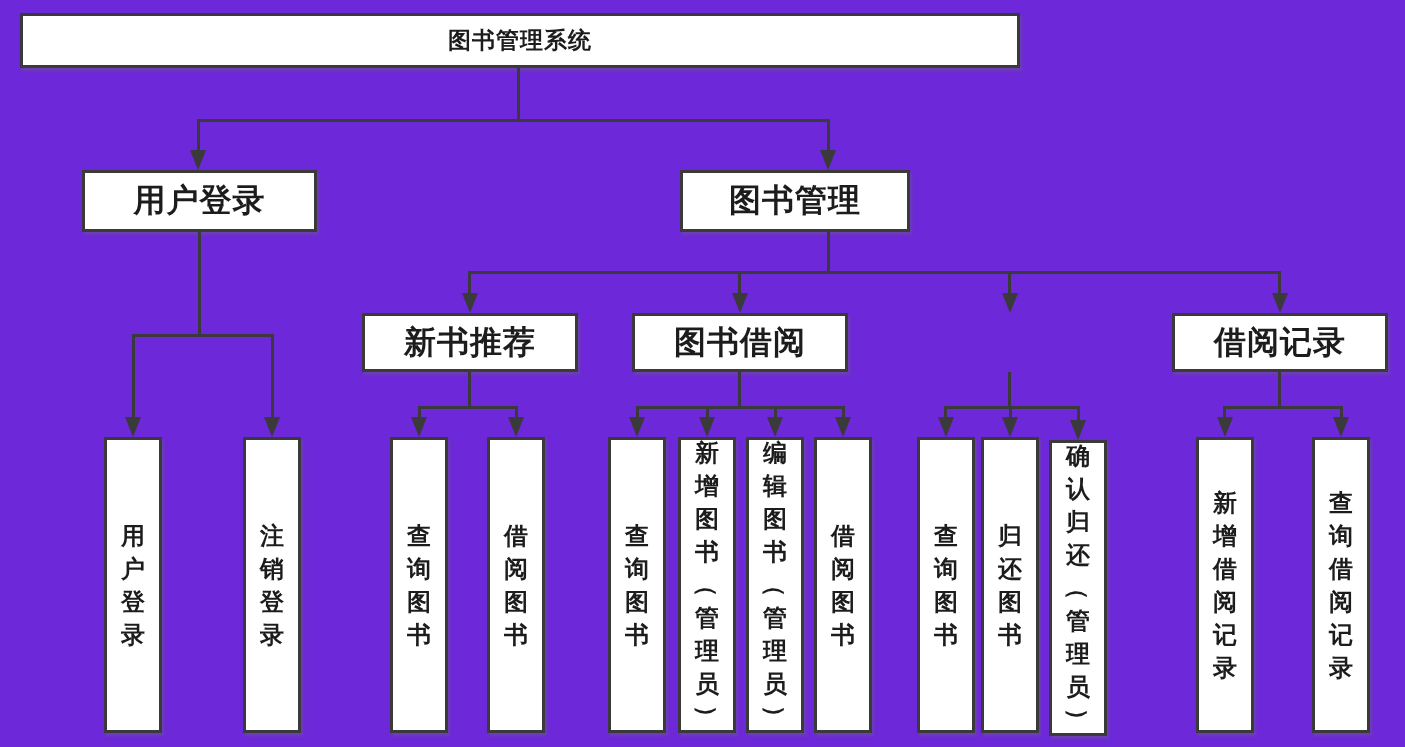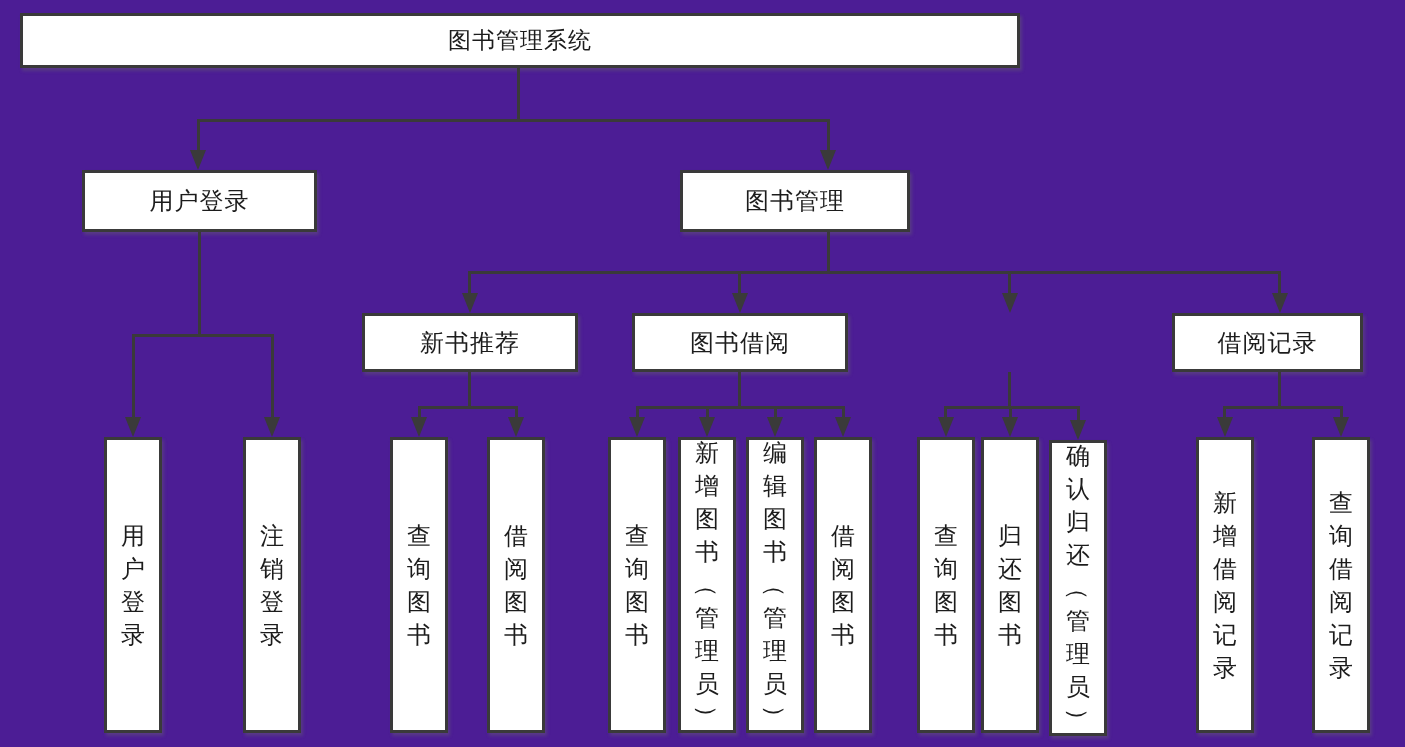--- a/index.html
+++ b/index.html
@@ -1,23 +1,23 @@
 <!DOCTYPE html>
 <html><head>
 <meta charset="utf-8">
 <style>
   html,body{margin:0;padding:0;background:#ffffff;}
   body{font-family:"Liberation Sans","DejaVu Sans",sans-serif;color:#1c1c1c;}
-  .canvas{position:relative;width:1405px;height:747px;background:#4c1d95;overflow:hidden;}
+  .canvas{position:relative;width:1405px;height:747px;background:#6d28d9;overflow:hidden;font-weight:bold;}
 
   
   .box{position:absolute;box-sizing:border-box;background:#ffffff;
        border:3px solid #3a3a3a;box-shadow:2px 3px 3px rgba(110,110,110,.35);}
   .hbox{display:flex;align-items:center;justify-content:center;}
-  .hbox .label{font-size:24px;letter-spacing:1px;white-space:nowrap;}
+  .hbox .label{font-size:32px;letter-spacing:1px;white-space:nowrap;}
   .root .label{font-size:23px;}
 
   
   .vbox{display:flex;align-items:center;justify-content:center;}
   .vtext{display:flex;flex-direction:column;align-items:center;justify-content:center;
          gap:9px;height:100%;width:100%;}
   .vchar{display:block;font-size:24px;line-height:1;text-align:center;}
   .vchar.rot{transform:rotate(90deg);}
 
   
@@ -70,21 +70,21 @@
   <div class="arr" style="left:1002px;top:293px"></div>
   <div class="vl" style="left:1278px;top:271px;height:24px"></div>
   <div class="arr" style="left:1272px;top:293px"></div>
 
   <div class="box hbox" style="left:632px;top:313px;width:216px;height:59px">
     <span class="label">图书借阅</span>
   </div>
   <div class="box hbox" style="left:362px;top:313px;width:216px;height:59px">
     <span class="label">新书推荐</span>
   </div>
-  <div class="box hbox" style="left:1172px;top:313px;width:191px;height:59px">
+  <div class="box hbox" style="left:1172px;top:313px;width:216px;height:59px">
     <span class="label">借阅记录</span>
   </div>
 
   <div class="vl" style="left:468px;top:372px;height:36px"></div>
   <div class="hl" style="left:419px;top:406px;width:98px"></div>
   <div class="vl" style="left:418px;top:406px;height:12px"></div>
   <div class="arr" style="left:411px;top:417px"></div>
   <div class="vl" style="left:515px;top:406px;height:12px"></div>
   <div class="arr" style="left:508px;top:417px"></div>
 

